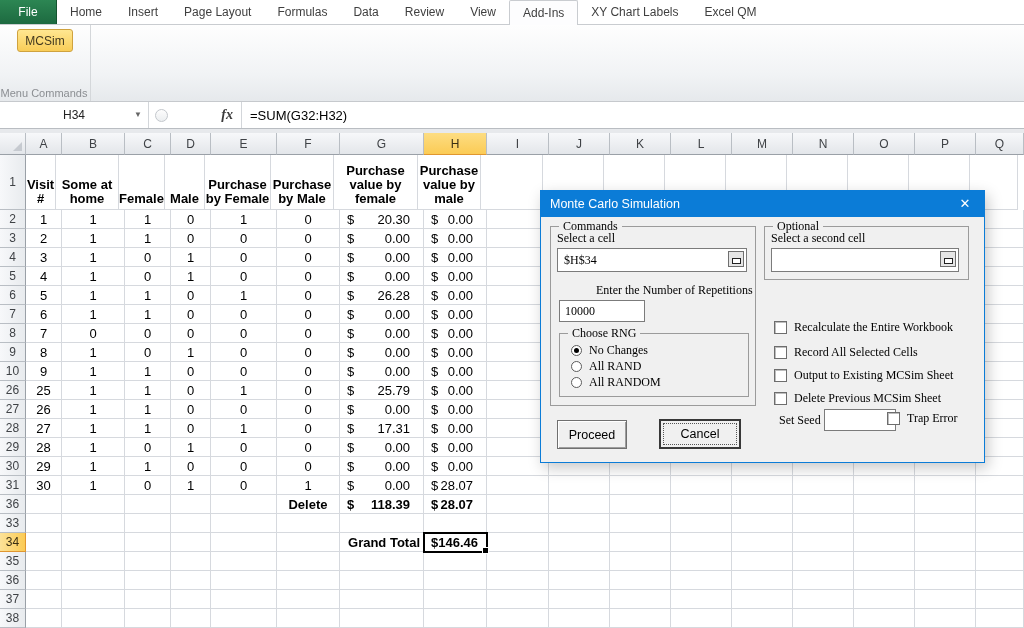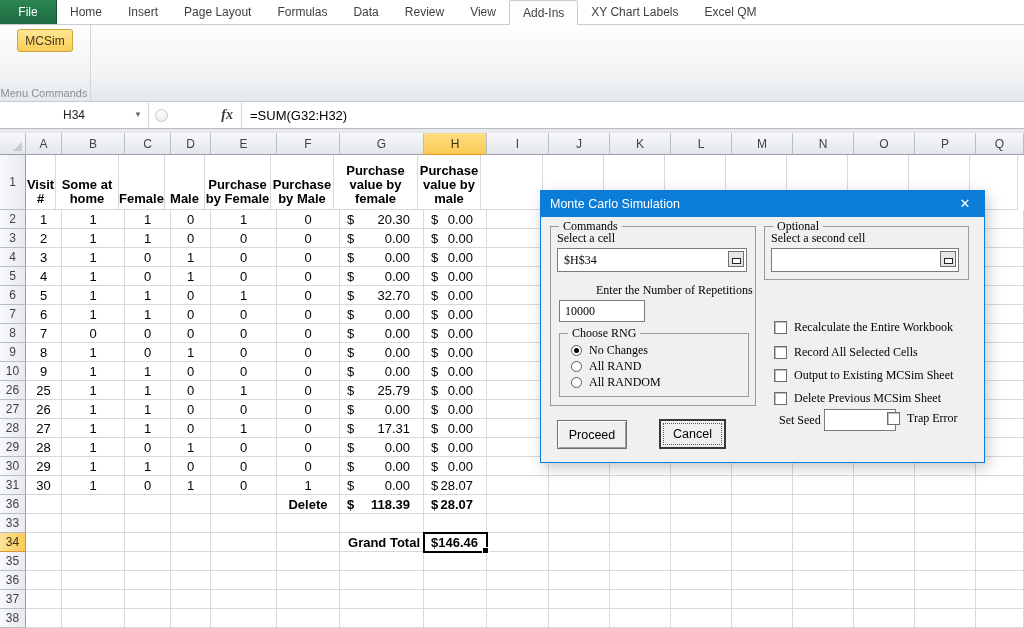--- a/index.html
+++ b/index.html
@@ -262,21 +262,21 @@
       <div class="grid-row">
         <div class="hdr rowhdr">6</div>
         <div class="cell" style="width: 36px;">5</div>
         <div class="cell" style="width: 63px;">1</div>
         <div class="cell" style="width: 46px;">1</div>
         <div class="cell" style="width: 40px;">0</div>
         <div class="cell" style="width: 66px;">1</div>
         <div class="cell" style="width: 63px;">0</div>
         <div class="cell acc" style="width: 84px;">
           <span>$</span>
-          <span>32.70</span>
+          <span>26.28</span>
         </div>
         <div class="cell acc" style="width: 63px;">
           <span>$</span>
           <span>0.00</span>
         </div>
         <div class="cell" style="width: 62px;"></div>
         <div class="cell" style="width: 61px;"></div>
         <div class="cell" style="width: 61px;"></div>
         <div class="cell" style="width: 61px;"></div>
         <div class="cell" style="width: 61px;"></div>
@@ -762,17 +762,17 @@
 
       <div class="dlg-label" style="left:238px;top:196px;">Set Seed</div>
       <input class="txtinput" style="left: 283px; top: 192px; width: 72px;" value="">
       <div class="cbrow" style="left:346px;top:194px;">
         <span class="cbbox"></span>
         <span>Trap Error</span>
       </div>
 
 
       <div class="dlg-btn" style="left:16px;top:203px;width:70px;height:29px;">Proceed</div>
-      <div class="dlg-btn focused" style="left:118px;top:202px;width:67px;height:30px;">Cancel</div>
+      <div class="dlg-btn focused" style="left:118px;top:202px;width:82px;height:30px;">Cancel</div>
     </div>
   </div>
 
 </div>
 
 </body></html>

